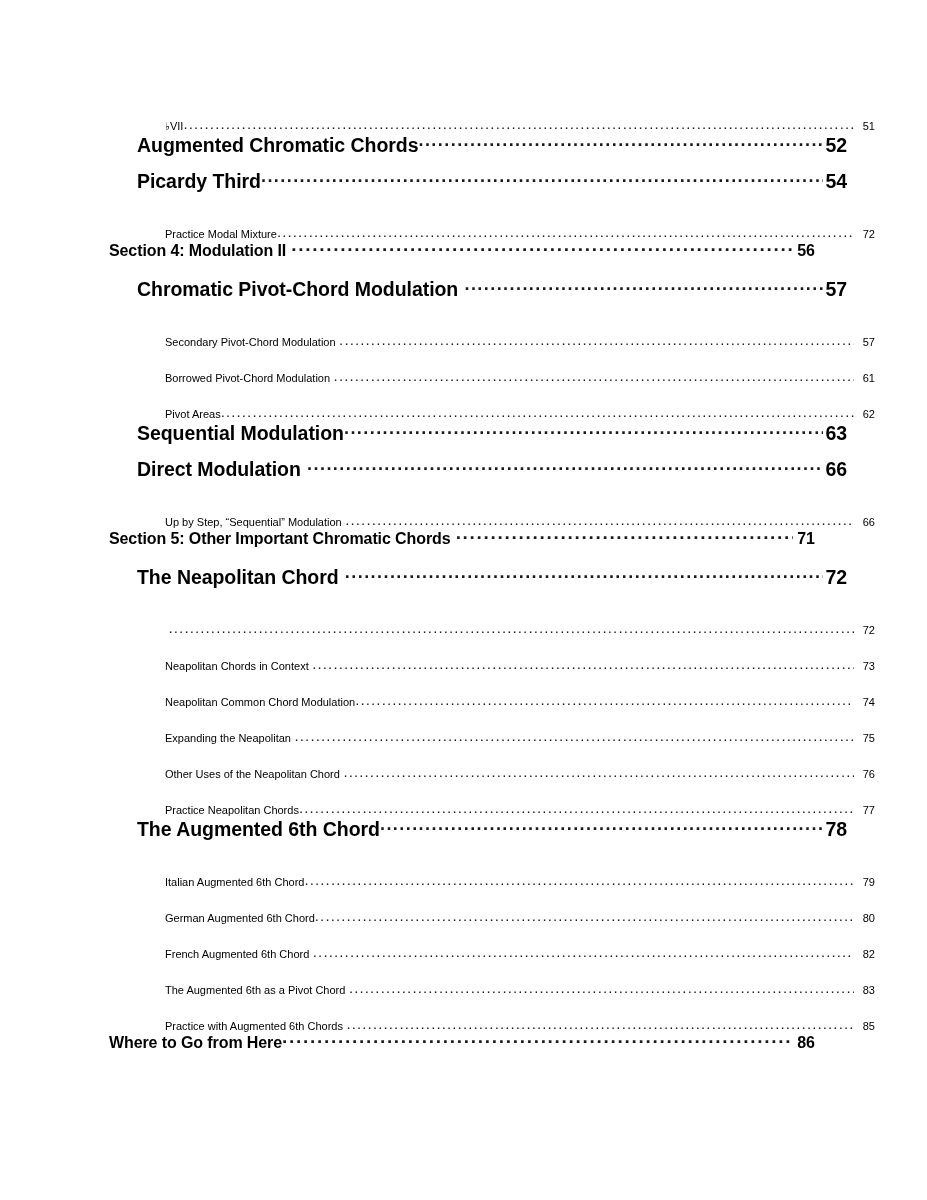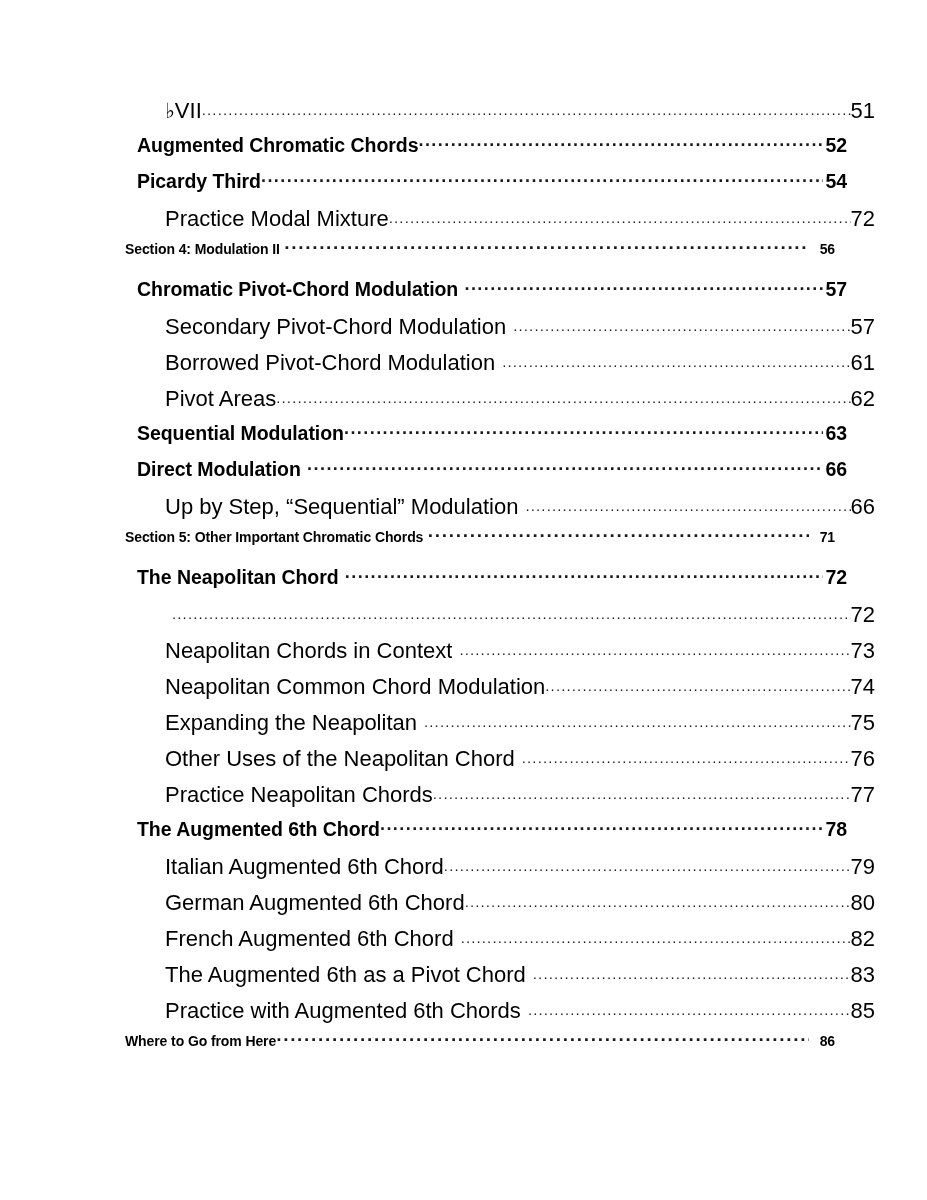--- a/index.html
+++ b/index.html
@@ -64,54 +64,55 @@
   }
 
   .toc-page-num {
     flex: 0 0 auto;
     text-align: right;
     font-variant-numeric: tabular-nums;
   }
 
   
   .lvl-section {
-    font-size: 14px;
+    font-size: 16px;
     font-weight: bold;
     letter-spacing: -0.1px;
-    margin-left: 16px;
+    margin-left: 0px;
     height: 36px;
   }
   .lvl-section .toc-leader::before {
     font-size: 19px;
     letter-spacing: 0.09em;
     font-weight: bold;
   }
-  .lvl-section .toc-page-num { min-width: 26px; }
+  .lvl-section .toc-page-num { min-width: 26px; text-align: center; }
 
   
   .lvl-1 {
     font-size: 19.5px;
     font-weight: bold;
     letter-spacing: -0.05px;
     margin-left: 28px;
     height: 36px;
   }
   .lvl-1 .toc-leader::before {
     font-size: 18px;
     letter-spacing: 0.08em;
   }
   .lvl-1 .toc-page-num { min-width: 24px; }
 
   
   .lvl-2 {
-    font-size: 22px;
+    font-size: 11px;
     font-weight: normal;
     letter-spacing: 0px;
     margin-left: 56px;
     height: 36px;
+    align-items: flex-end;
   }
   .lvl-2 .toc-leader::before {
     font-size: 15px;
     letter-spacing: 0.075em;
   }
   .lvl-2 .toc-page-num { min-width: 21px; }
 
   .flat-sign {
     font-family: "DejaVu Sans", sans-serif;
     font-size: 0.95em;

